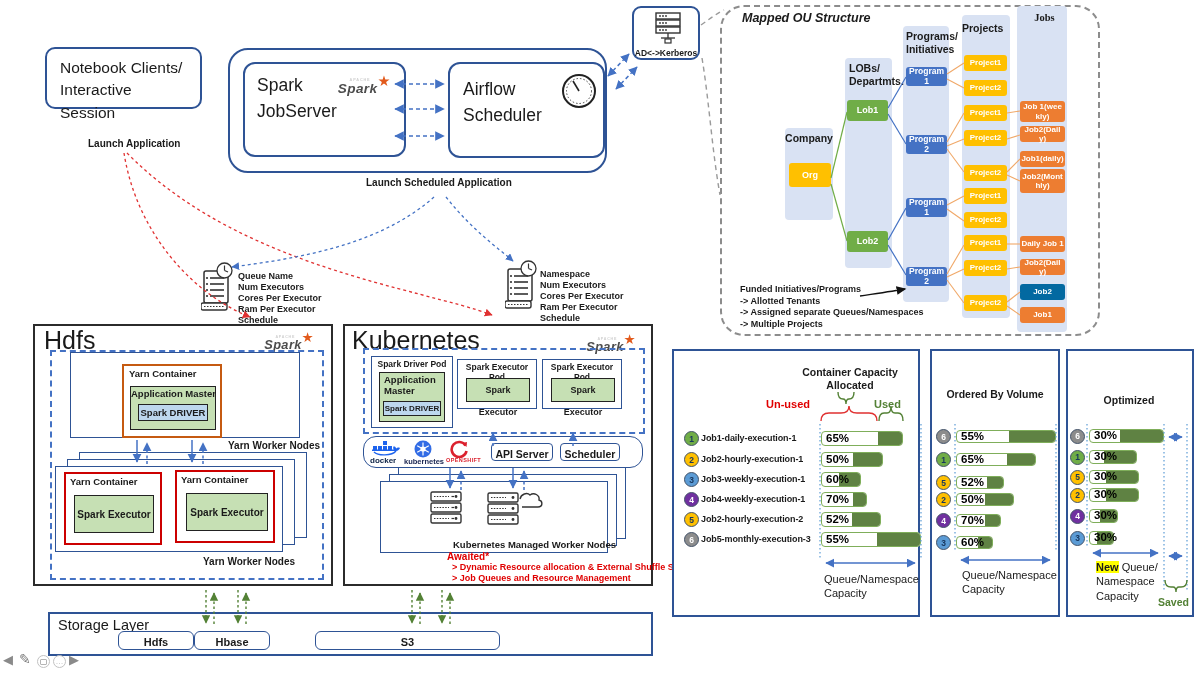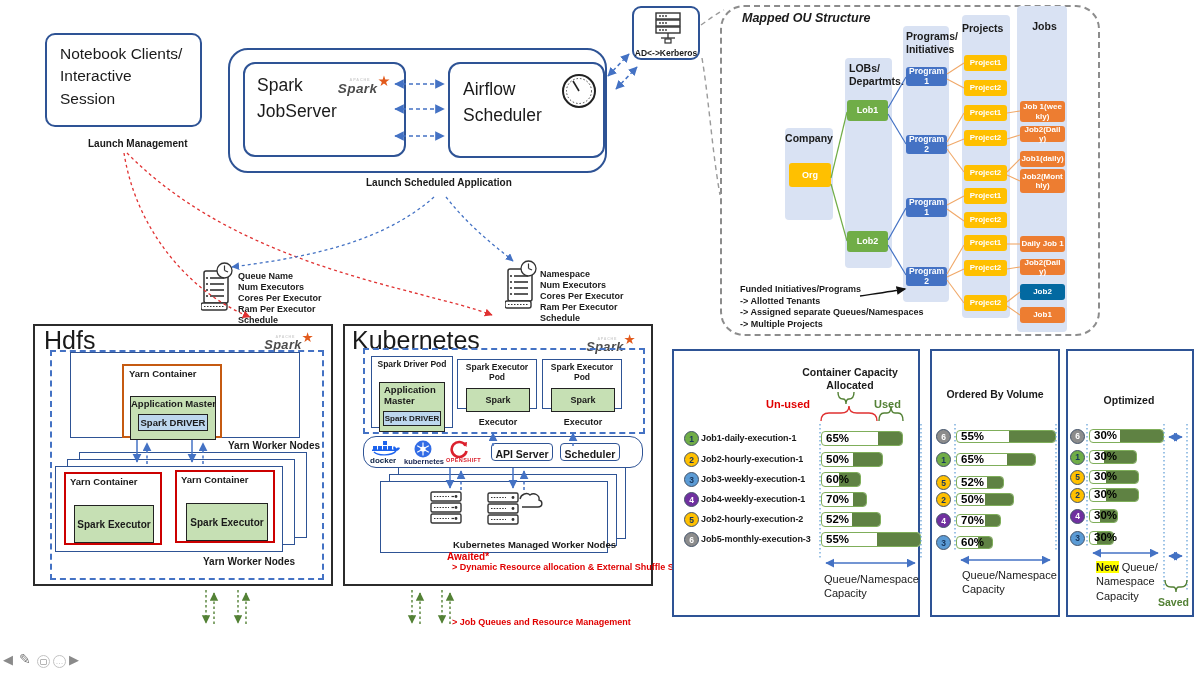--- a/index.html
+++ b/index.html
@@ -10,21 +10,21 @@
   .pre{white-space:pre-line;}
   .ctr{text-align:center;}
   .bx{border:2px solid #2e5395;background:#fff;box-sizing:border-box;}
   .thinbx{border:1.6px solid #2e5395;background:#fff;box-sizing:border-box;}
   .blkbx{border:2px solid #2b2b2b;background:#fff;box-sizing:border-box;}
   .dashblue{border:2px dashed #4472c4;box-sizing:border-box;}
   .oucol{background:#d9e2f3;border-radius:4px;box-sizing:border-box;}
   .ouitem{position:absolute;border-radius:3px;color:#fff;font-weight:bold;display:flex;
           align-items:center;justify-content:center;text-align:center;line-height:1.15;
           box-sizing:border-box;}
-  .greenbox{background:#c6e0b4;border:1.6px solid #222;box-sizing:border-box;margin-top:10px;}
+  .greenbox{background:#c6e0b4;border:1.6px solid #222;box-sizing:border-box;}
   .chip{background:#bdd7ee;border:1.5px solid #222;box-sizing:border-box;text-align:center;}
   .bar{position:absolute;background:#fff;border:1.5px solid #7fae5a;border-radius:4px;
        box-sizing:border-box;overflow:hidden;}
   .barfill{position:absolute;top:0;bottom:0;right:0;background:#5f8243;}
   .barpct{position:absolute;left:5px;top:0;font-weight:bold;font-size:11.5px;z-index:2;color:#000;}
   .badge{position:absolute;width:15px;height:15px;border-radius:50%;border:1.6px solid #44546a;
          box-sizing:border-box;font-size:8.5px;font-weight:bold;display:flex;align-items:center;
          justify-content:center;}
   .navcirc{position:absolute;width:13px;height:13px;border:1.4px solid #c2c2c2;border-radius:50%;
            box-sizing:border-box;color:#b5b5b5;font-size:8px;display:flex;align-items:center;
@@ -34,26 +34,26 @@
   .sl-word{position:absolute;left:0;top:4px;font-style:italic;font-weight:bold;font-size:16px;color:#4d4d4d;letter-spacing:.5px;}
   .sl-star{position:absolute;right:0;top:-7px;font-size:17px;color:#e25a1c;}
   .hl{background:#ffff00;}
   svg{display:block;}
 </style>
 </head>
 <body>
 
 <div id="stage">
 
-  <div class="abs bx" style="left:45px;top:33px;width:157px;height:94px;border-radius:10px;">
+  <div class="abs bx" style="left:45px;top:47px;width:157px;height:62px;border-radius:10px;">
     <div class="abs pre" style="left:13px;top:8px;font-size:15.5px;line-height:1.45;">Notebook Clients/
 Interactive
 Session</div>
   </div>
-  <div class="abs b" style="left:88px;top:138px;font-size:10px;">Launch Management</div>
+  <div class="abs b" style="left:88px;top:138px;font-size:10px;">Launch Application</div>
 
   <div class="abs bx" style="left:228px;top:48px;width:379px;height:125px;border-radius:20px;"></div>
   <div class="abs bx" style="left:243px;top:62px;width:163px;height:95px;border-radius:12px;">
     <div class="abs pre" style="left:12px;top:8px;font-size:17.5px;line-height:1.5;">Spark
 JobServer</div>
     <div class="spark-logo" style="left:88px;top:12px;transform:scale(.85);">
       <span class="sl-apache">APACHE</span>
       <span class="sl-word">Spark</span>
       <span class="sl-star">★</span>
     </div>
@@ -158,21 +158,21 @@
   <div class="abs oucol" style="left:903px;top:26px;width:46px;height:276px;"></div>
   <div class="abs oucol" style="left:962px;top:15px;width:48px;height:303px;"></div>
   <div class="abs oucol" style="left:1017px;top:6px;width:50px;height:326px;"></div>
 
   <div class="abs b ctr" style="left:785px;top:132px;width:48px;font-size:10.5px;">Company</div>
   <div class="abs b pre" style="left:849px;top:62px;width:43px;font-size:10.5px;line-height:1.25;">LOBs/
 Departmts.</div>
   <div class="abs b pre" style="left:906px;top:30px;width:43px;font-size:10.5px;line-height:1.25;">Programs/
 Initiatives</div>
   <div class="abs b ctr" style="left:962px;top:22px;width:36px;font-size:10.5px;">Projects</div>
-  <div class="abs b ctr" style="left:1017px;top:20px;width:55px;font-size:10.5px;">Jobs</div>
+  <div class="abs b ctr" style="left:1017px;top:12px;width:55px;font-size:10.5px;font-family:Liberation Serif, serif;">Jobs</div>
 
   <div class="ouitem" style="left:789px;top:163px;width:42px;height:24px;background:#ffc000;font-size:9px;">Org</div>
   <div id="ou-lobs">
       <div class="ouitem " style="left: 847px; top: 100px; width: 41px; height: 21px; background: rgb(112, 173, 71); font-size: 9px; word-break: break-all; padding: 0px 1px;">Lob1</div>
       <div class="ouitem " style="left: 847px; top: 231px; width: 41px; height: 21px; background: rgb(112, 173, 71); font-size: 9px; word-break: break-all; padding: 0px 1px;">Lob2</div>
     </div>
   <div id="ou-programs">
       <div class="ouitem " style="left: 906px; top: 67px; width: 41px; height: 19px; background: rgb(68, 114, 196); font-size: 8.5px; word-break: break-all; padding: 0px 1px;">Program1</div>
       <div class="ouitem " style="left: 906px; top: 135px; width: 41px; height: 19px; background: rgb(68, 114, 196); font-size: 8.5px; word-break: break-all; padding: 0px 1px;">Program2</div>
       <div class="ouitem " style="left: 906px; top: 198px; width: 41px; height: 19px; background: rgb(68, 114, 196); font-size: 8.5px; word-break: break-all; padding: 0px 1px;">Program1</div>
@@ -353,22 +353,34 @@
       <g fill="#333">
           <circle cx="27" cy="10.5" r="1.4"></circle>
           <circle cx="27" cy="21.5" r="1.4"></circle>
           <circle cx="27" cy="32.5" r="1.4"></circle>
         </g>
     </svg>
     <div class="abs b" style="left:72px;top:57px;font-size:9.5px;white-space:nowrap;">Kubernetes Managed Worker Nodes</div>
   </div>
   <div class="abs b" style="left:447px;top:551px;font-size:10px;color:#e00000;">Awaited*</div>
   <div class="abs b" style="left:452px;top:562px;font-size:9px;color:#e00000;white-space:nowrap;">&gt; Dynamic Resource allocation &amp; External Shuffle Service</div>
-  <div class="abs b" style="left:452px;top:573px;font-size:9px;color:#e00000;white-space:nowrap;margin-top:44px;">&gt; Job Queues and Resource Management</div>
-
+  <div class="abs b" style="left:452px;top:573px;font-size:9px;color:#e00000;white-space:nowrap;">&gt; Job Queues and Resource Management</div>
+
+  <div class="abs bx" style="left:48px;top:612px;width:605px;height:44px;border-width:2.5px;">
+    <div class="abs" style="left:8px;top:3px;font-size:14.5px;">Storage Layer</div>
+    <div class="abs thinbx ctr" style="left:68px;top:17px;width:76px;height:19px;border-radius:6px;">
+      <span class="b" style="font-size:11px;line-height:16px;">Hdfs</span>
+    </div>
+    <div class="abs thinbx ctr" style="left:144px;top:17px;width:76px;height:19px;border-radius:6px;">
+      <span class="b" style="font-size:11px;line-height:16px;">Hbase</span>
+    </div>
+    <div class="abs thinbx ctr" style="left:265px;top:17px;width:185px;height:19px;border-radius:6px;">
+      <span class="b" style="font-size:11px;line-height:16px;">S3</span>
+    </div>
+  </div>
 
   <div class="abs bx" style="left:672px;top:349px;width:248px;height:268px;"></div>
   <div class="abs bx" style="left:930px;top:349px;width:130px;height:268px;"></div>
   <div class="abs bx" style="left:1066px;top:349px;width:128px;height:268px;"></div>
 
   <div class="abs b pre ctr" style="left:790px;top:366px;width:120px;font-size:10.5px;line-height:1.25;">Container Capacity
 Allocated</div>
   <div class="abs b" style="left:766px;top:398px;font-size:11px;color:#e00000;">Un-used</div>
   <div class="abs b" style="left:874px;top:398px;font-size:11px;color:#538135;">Used</div>
   <div class="abs pre" style="left:824px;top:572px;font-size:11px;line-height:1.3;">Queue/Namespace

